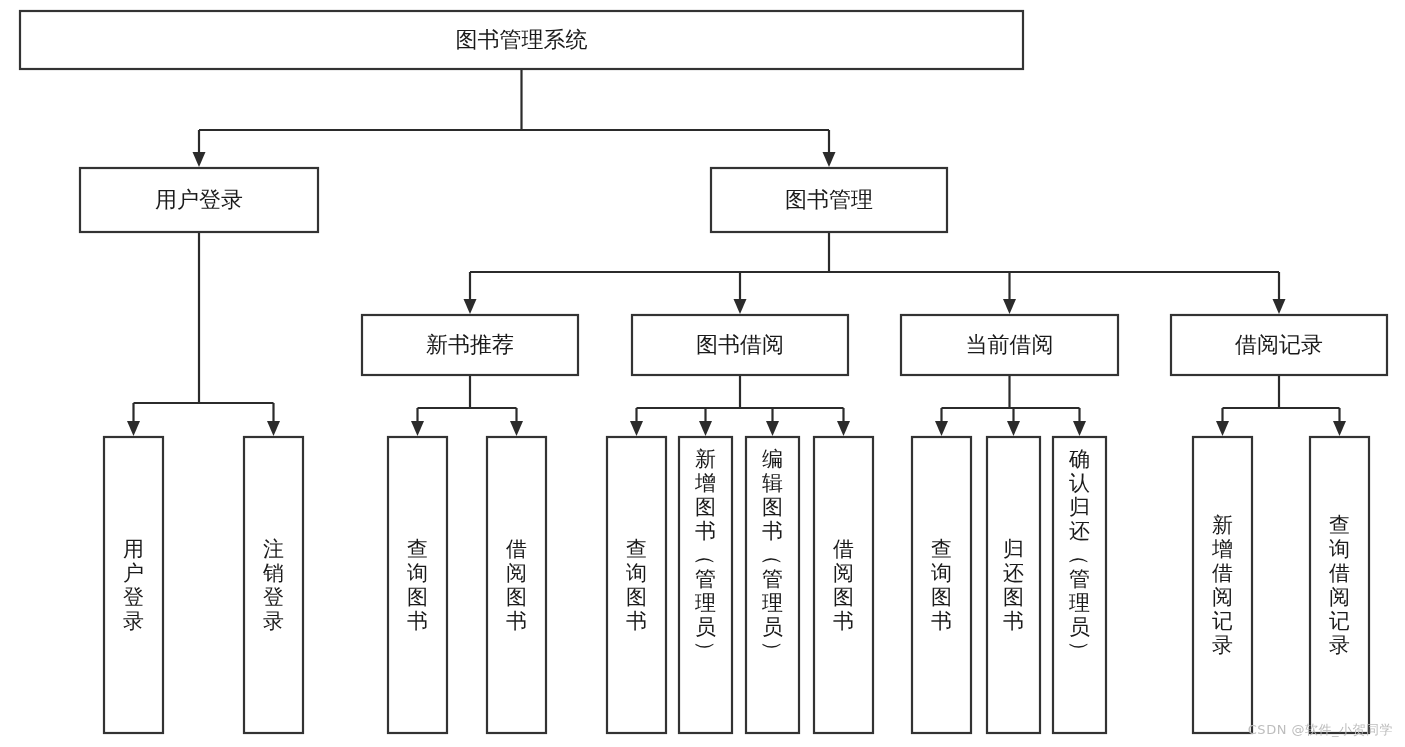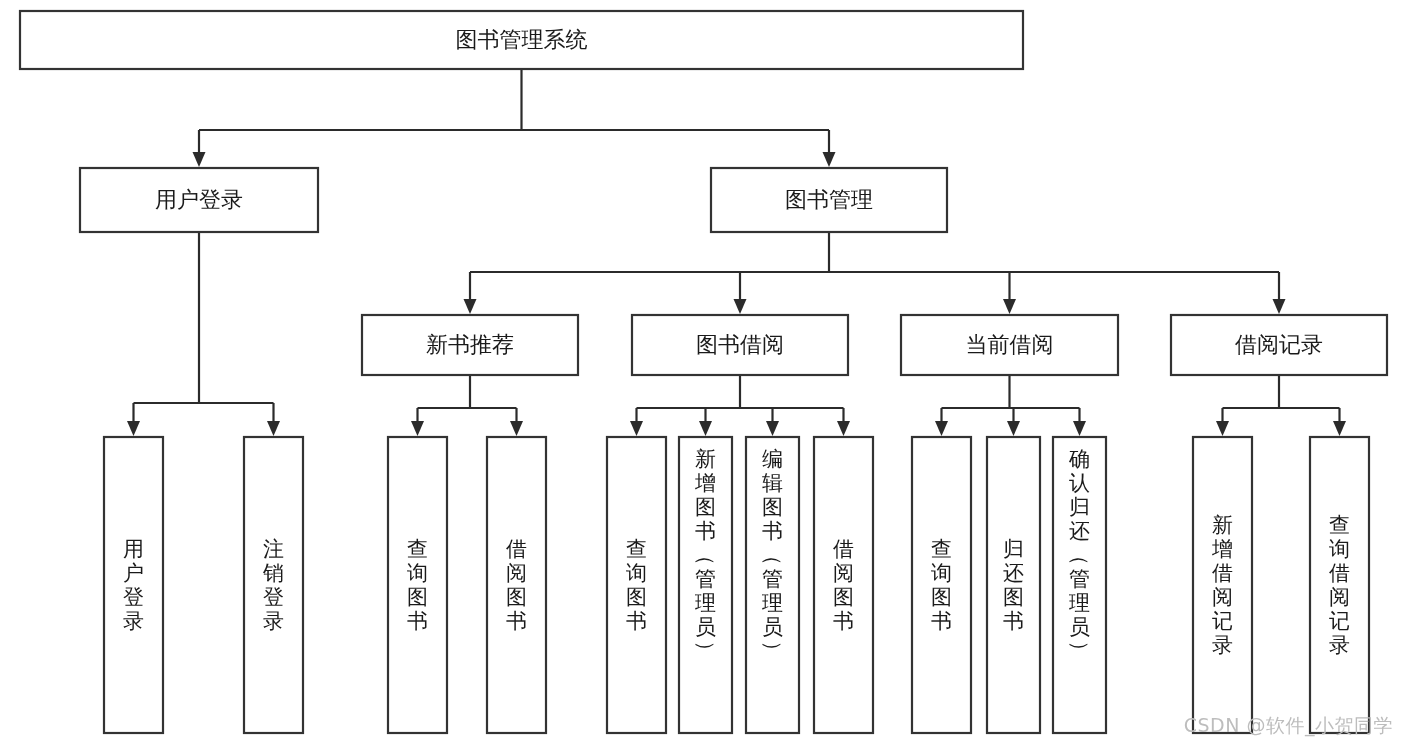--- a/index.html
+++ b/index.html
@@ -50,21 +50,21 @@
   }
   .arrow-head {
     fill: #2b2b2b;
     stroke: none;
   }
   .watermark {
     position: absolute;
     right: 12px;
     bottom: 8px;
     font-family: "DejaVu Sans", "Liberation Sans", sans-serif;
-    font-size: 19px;
+    font-size: 13px;
     color: #bdbdbd;
     letter-spacing: 0.5px;
     white-space: nowrap;
     user-select: none;
   }
 </style>
 </head>
 <body>
 
 <div>

